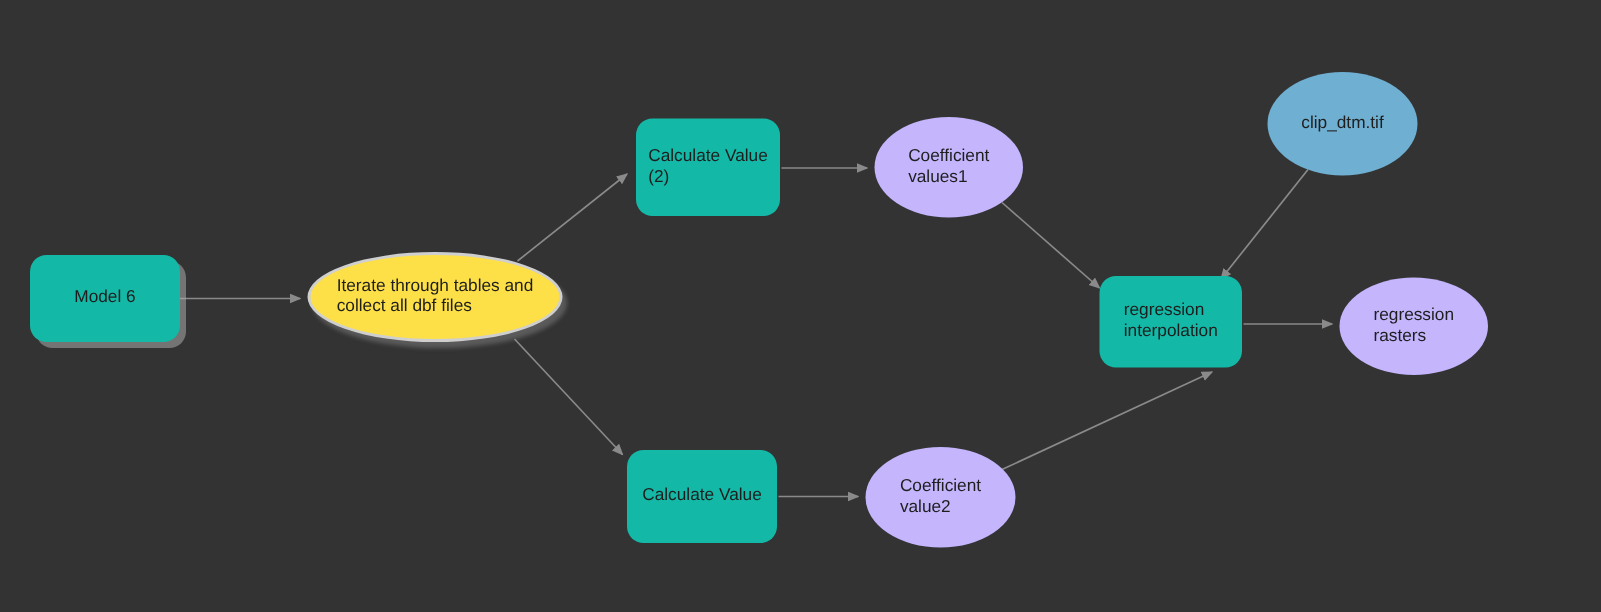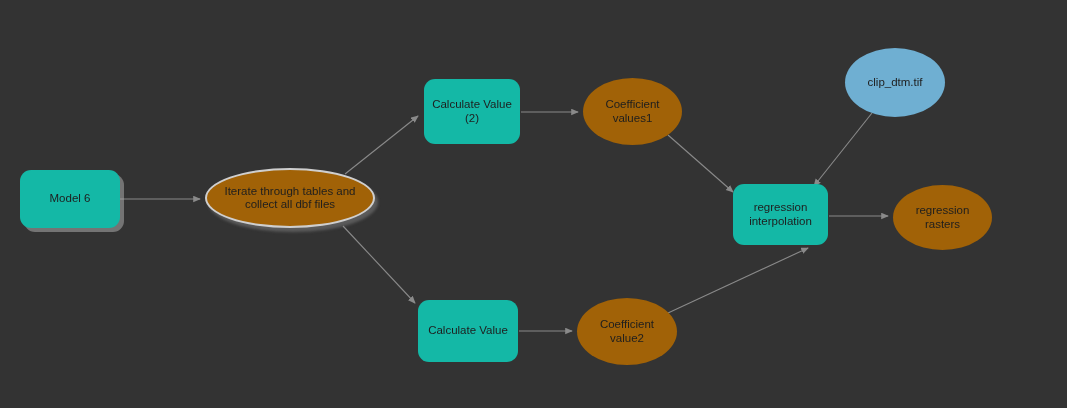--- a/index.html
+++ b/index.html
@@ -23,43 +23,43 @@
     top: 0;
     width: 1067px;
     height: 408px;
     pointer-events: none;
   }
   .node {
     position: absolute;
     display: flex;
     align-items: center;
     justify-content: center;
-    text-align: center;
+    text-align: left;
     color: #1e1e1e;
     font-size: 11.5px;
     line-height: 13.5px;
     box-sizing: border-box;
     white-space: pre-line;
   }
   .node-tool {
     background: #14b8a6;
     border-radius: 11px;
   }
   .node-tool.shadowed {
     box-shadow: 4px 4px 0px rgba(170,170,170,0.55);
   }
   .node-data {
-    background: #a16207;
+    background: #c4b5fd;
     border-radius: 50%;
   }
   .node-data.raster {
     background: #6fafd2;
   }
   .node-iterator {
-    background: #a16207;
+    background: #fde047;
     border-radius: 50%;
     border: 2px solid #cfcfcf;
     box-shadow: 3px 4px 3px rgba(140,140,140,0.45);
   }
 </style>
 </head>
 <body>
 
 <div id="canvas" style="width: 1067px; height: 408px; background: rgb(51, 51, 51);">
   <svg id="edges" viewBox="0 0 1067 408" xmlns="http://www.w3.org/2000/svg">

